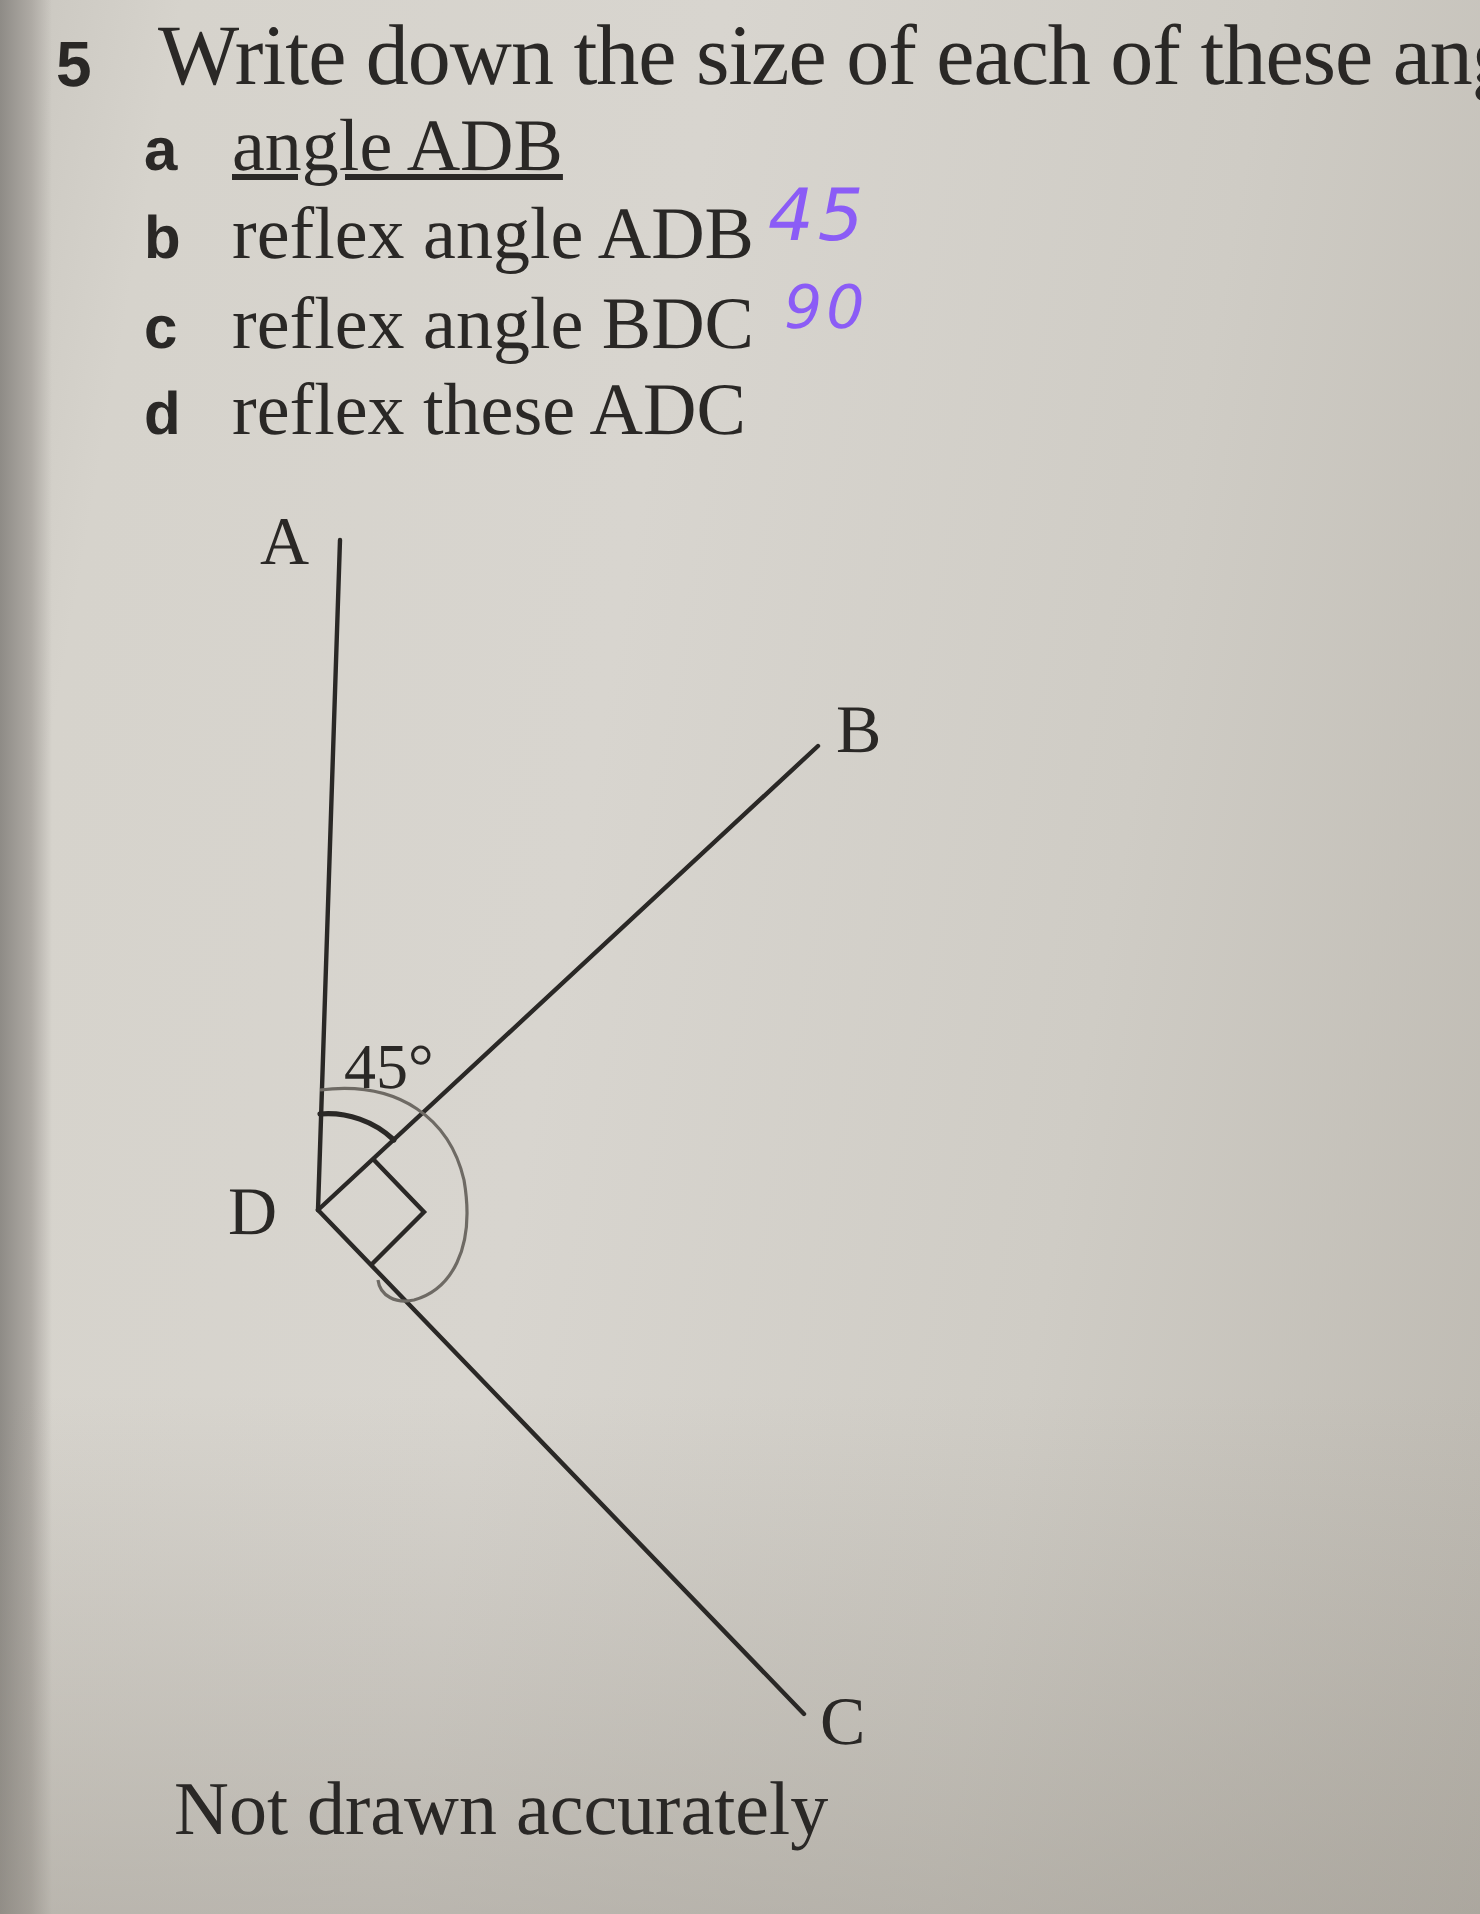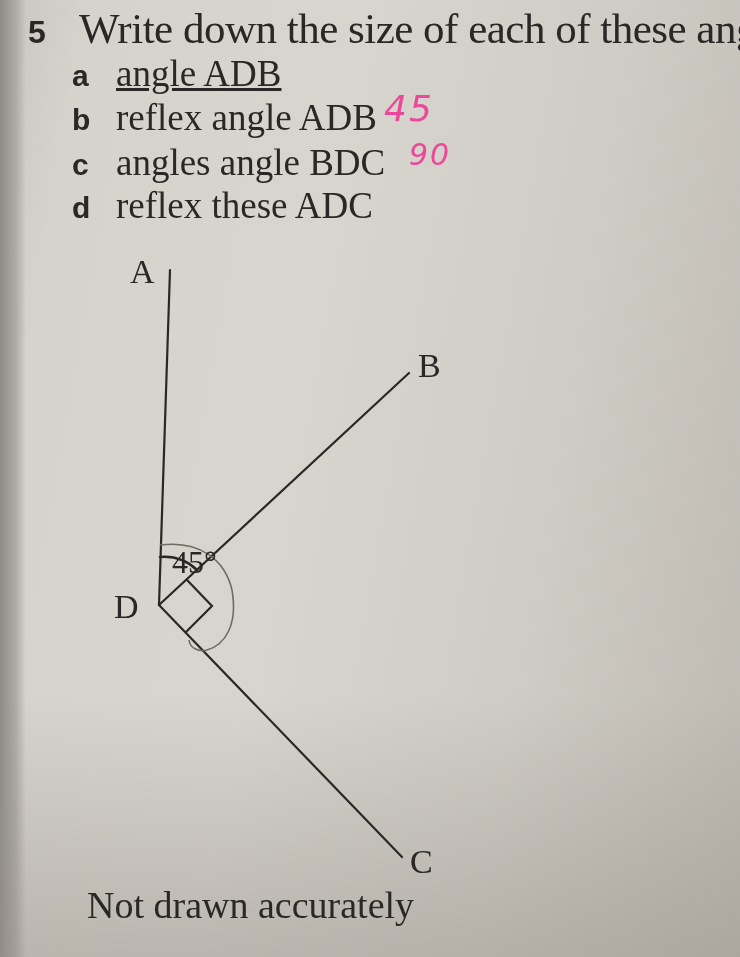--- a/index.html
+++ b/index.html
@@ -26,21 +26,21 @@
     position: absolute; left: 79px; top: 4px;
     font-size: 43px; letter-spacing: -0.5px; white-space: nowrap;
   }
   .part { position: absolute; left: 72px; white-space: nowrap; font-size: 37px; }
   .part .letter {
     display: inline-block; width: 44px;
     font-family: "Liberation Sans", "DejaVu Sans", sans-serif; font-weight: bold; font-size: 30px;
   }
   .hand {
     position: absolute; font-family: "DejaVu Sans", sans-serif; font-style: italic;
-    color: #ec4899; font-size: 36px; letter-spacing: 2px;
+    color: #8b5cf6; font-size: 36px; letter-spacing: 2px;
   }
   .label { position: absolute; font-size: 34px; }
   .deg { position: absolute; font-size: 32px; }
   .note { position: absolute; left: 87px; top: 883px; font-size: 38px; white-space: nowrap; font-family: Liberation Serif, serif; }
   svg.diagram { position: absolute; left: 0; top: 0; }
 </style>
 </head>
 <body>
 
 <div class="shade-left"></div>
@@ -49,39 +49,39 @@
 <div class="qnum">5</div>
 <div class="qtext">Write down the size of each of these angles.</div>
 
 <div class="part" style="top:52px;text-decoration:underline;">
   <span class="letter">a</span><span>angle ADB</span>
 </div>
 <div class="part" style="top:96px;">
   <span class="letter">b</span><span>reflex angle ADB</span>
 </div>
 <div class="part" style="top:141px;">
-  <span class="letter">c</span><span>angles angle BDC</span>
+  <span class="letter">c</span><span>reflex angle BDC</span>
 </div>
 <div class="part" style="top:184px;">
   <span class="letter">d</span><span>reflex these ADC</span>
 </div>
 
 <div class="hand" style="left:384px; top:88px;">45</div>
-<div class="hand" style="left:392px; top:137px; font-size:30px;margin-left:17px;">90</div>
+<div class="hand" style="left:392px; top:137px; font-size:30px;">90</div>
 
 <svg class="diagram" width="740" height="957" viewBox="0 0 740 957">
   <g stroke="#2a2826" stroke-width="2.2" fill="none" stroke-linecap="round">
     <line x1="170" y1="270" x2="159" y2="605"></line>
     <line x1="409" y1="373" x2="159" y2="605"></line>
     <line x1="159" y1="605" x2="402" y2="857"></line>
     <path d="M 187 580 L 212 606 L 186 632"></path>
     <path d="M 160 557 A 48 48 0 0 1 197 570" stroke-width="2.6"></path>
   </g>
   <path d="M 160 545 C 200 540, 225 560, 232 590 C 238 625, 225 645, 207 650 C 198 652, 190 648, 189 640" stroke="#6e6a64" stroke-width="1.6" fill="none"></path>
 </svg>
 
 <div class="label" style="left:130px; top:253px;">A</div>
 <div class="label" style="left:418px; top:347px;">B</div>
 <div class="label" style="left:114px; top:588px;">D</div>
 <div class="label" style="left:410px; top:843px;">C</div>
-<div class="deg" style="left:172px; top:544px;">45°</div>
+<div class="deg" style="left:172px; top:515px;">45°</div>
 
 <div class="note">Not drawn accurately</div>
 
 </body></html>

